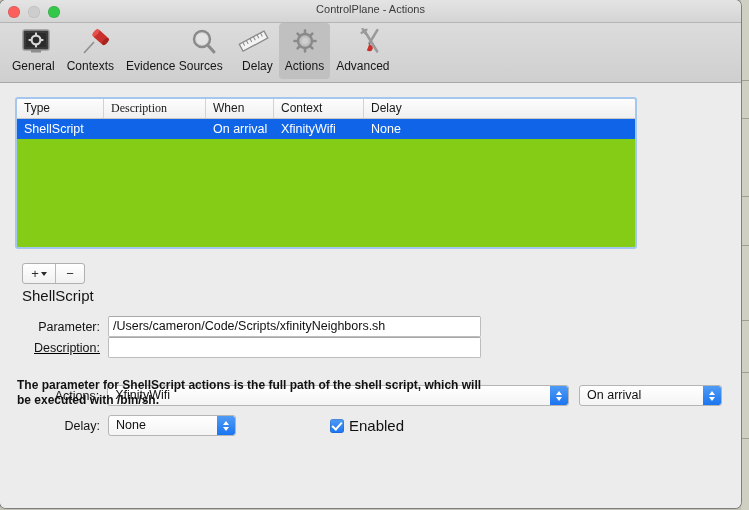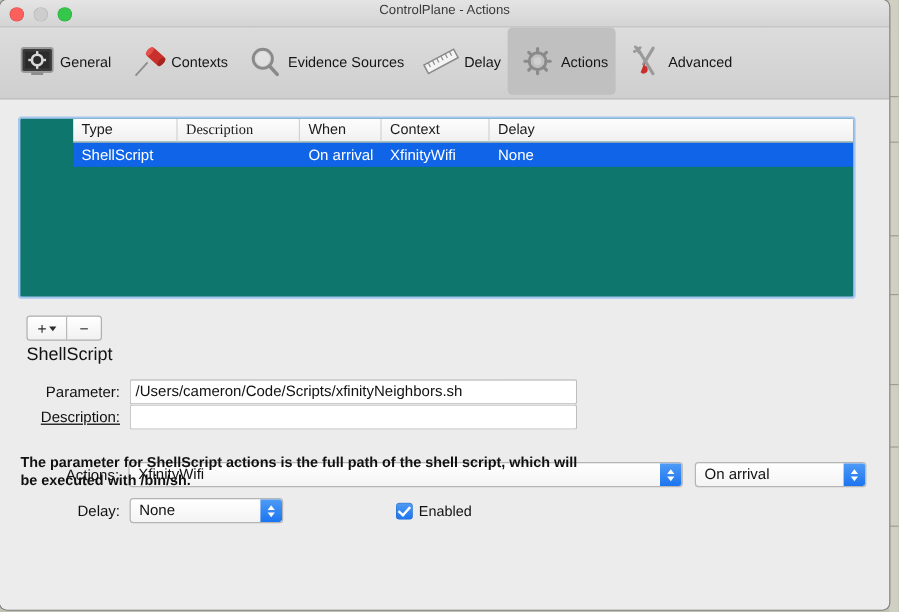--- a/index.html
+++ b/index.html
@@ -70,22 +70,22 @@
     height: 59px;
     background: linear-gradient(to bottom, #dcdcdc 0%, #cfcfcf 100%);
     border-bottom: 1px solid #a9a9a9;
     display: flex;
     align-items: flex-start;
     padding-left: 6px;
   }
   .tb-item {
     position: relative;
     display: flex;
-    flex-direction: row;
-    align-items: center;
+    flex-direction: column;
+    align-items: flex-end;
     justify-content: flex-start;
     padding: 2px 6px 0 6px;
     border-radius: 4px;
     height: 56px;
     box-sizing: border-box;
   }
   .tb-item.selected { background: #c0c0c0; }
   .tb-icon {
     height: 34px;
     width: 38px;
@@ -104,27 +104,26 @@
   .content {
     position: relative;
     height: calc(508px - 22px - 60px);
     background: #ececec;
   }
 
   
   .table-wrap {
     position: absolute;
     left: 15px; top: 14px;
-    width: 698px; height: 152px;
-    background: #0f766e;
+    width: 622px; height: 152px;
+    background: #84cc16;
     border: 2px solid #a4c6ef;
     border-radius: 3px;
     box-sizing: border-box;
     overflow: hidden;
-    padding-left: 44px;
   }
   .thead {
     display: flex;
     height: 20px;
     background: linear-gradient(to bottom, #fdfdfd 0%, #f0f0f0 100%);
     border-bottom: 1px solid #c6c6c6;
     box-sizing: border-box;
   }
   .th {
     font-size: 12px;
@@ -269,21 +268,21 @@
   }
   .checkbox:after {
     content: "";
     position: absolute;
     left: 4px; top: 1.5px;
     width: 4px; height: 8px;
     border: solid #ffffff;
     border-width: 0 2px 2px 0;
     transform: rotate(42deg);
   }
-  .check-label { font-size: 12px; color: #111; text-align: right; }
+  .check-label { font-size: 15px; color: #111; text-align: right; }
 
   
   .helptext {
     position: absolute;
     left: 17px; top: 295px;
     width: 470px;
     font-size: 12px;
     font-weight: bold;
     color: #111;
     line-height: 15px;

